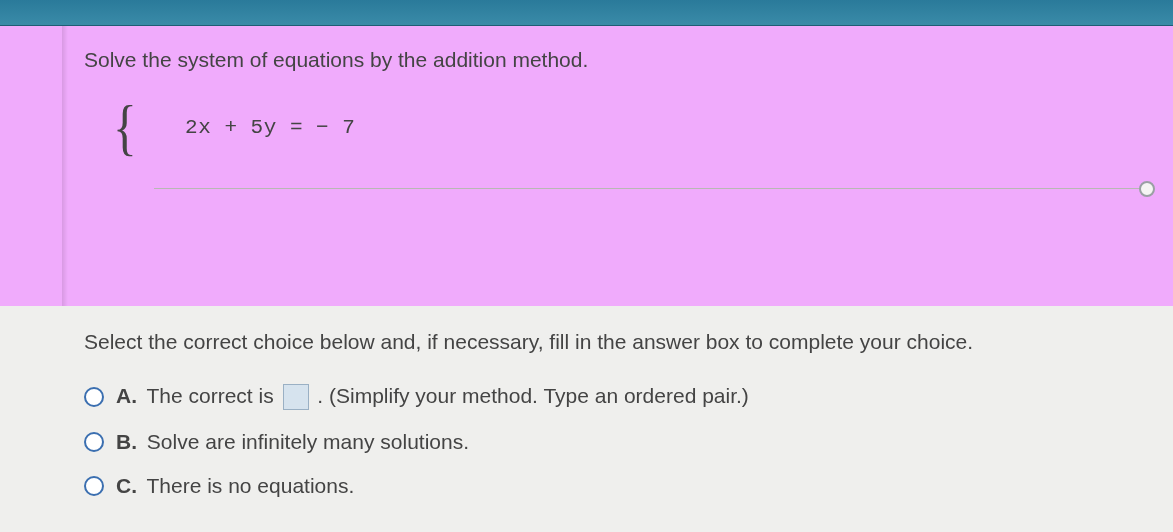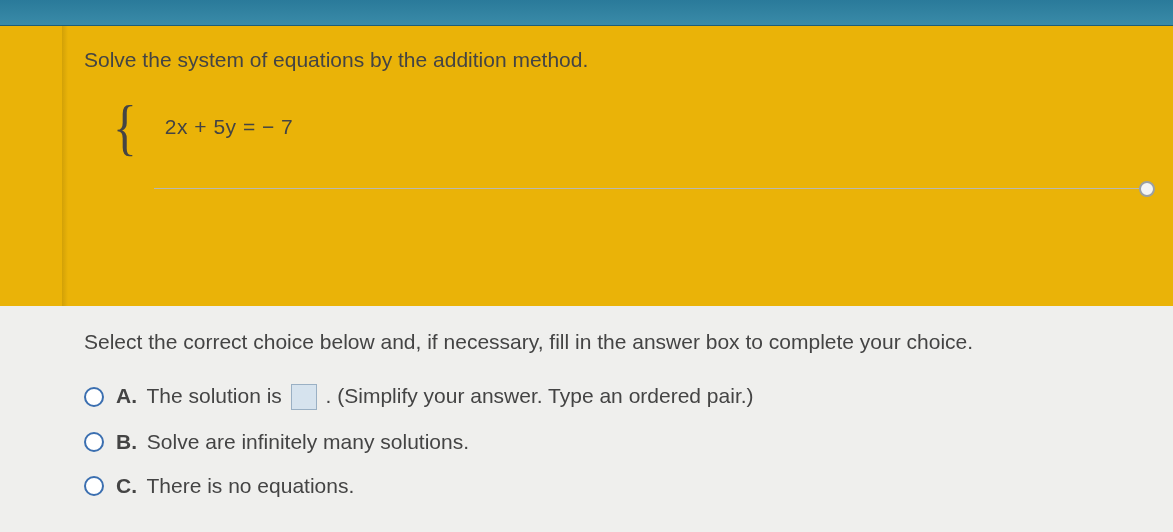--- a/index.html
+++ b/index.html
@@ -11,21 +11,21 @@
       overflow: hidden;
       color: #3a3a3a;
     }
     .top-bar {
       height: 26px;
       background: linear-gradient(#2a7a9a, #3a8ba8);
       border-bottom: 1px solid #1f5d75;
     }
     .content {
       padding: 22px 28px 22px 84px;
-      background: #eab308;
+      background: #f0abfc;
       min-height: 280px;
       position: relative;
     }
     .left-shadow {
       position: absolute;
       left: 62px;
       top: 0;
       bottom: 0;
       width: 6px;
       background: linear-gradient(to right, rgba(0,0,0,0.10), transparent);
@@ -42,21 +42,21 @@
       margin-bottom: 30px;
     }
     .brace {
       font-size: 62px;
       line-height: 62px;
       color: #444;
       font-family: "Times New Roman", serif;
       margin-right: 6px;
       transform: scaleX(0.8);
     }
-    .eq-lines { display: flex; flex-direction: column; gap: 8px; }
+    .eq-lines { display: flex; flex-direction: column; gap: 8px; font-family: Liberation Mono, monospace; }
     .eq-line { font-size: 21px; color: #444; letter-spacing: 0.5px; white-space: pre; }
     .divider-row {
       position: relative;
       height: 24px;
     }
     .divider {
       border: none;
       border-top: 1px solid #b8b8b4;
       margin: 0 0 0 70px;
     }
@@ -127,23 +127,23 @@
   </div>
 </div>
 
 <div class="answer-section">
   <div class="answer-instr">Select the correct choice below and, if necessary, fill in the answer box to complete your choice.</div>
 
   <div class="choice">
     <div class="radio"></div>
     <div>
       <span class="choice-letter">A.</span>
-      <span class="choice-text">The solution is </span>
+      <span class="choice-text">The correct is </span>
       <span class="answer-box"></span>
-      <span class="choice-text">. (Simplify your answer. Type an ordered pair.)</span>
+      <span class="choice-text">. (Simplify your method. Type an ordered pair.)</span>
     </div>
   </div>
 
   <div class="choice">
     <div class="radio"></div>
     <div>
       <span class="choice-letter">B.</span>
       <span class="choice-text">Solve are infinitely many solutions.</span>
     </div>
   </div>

